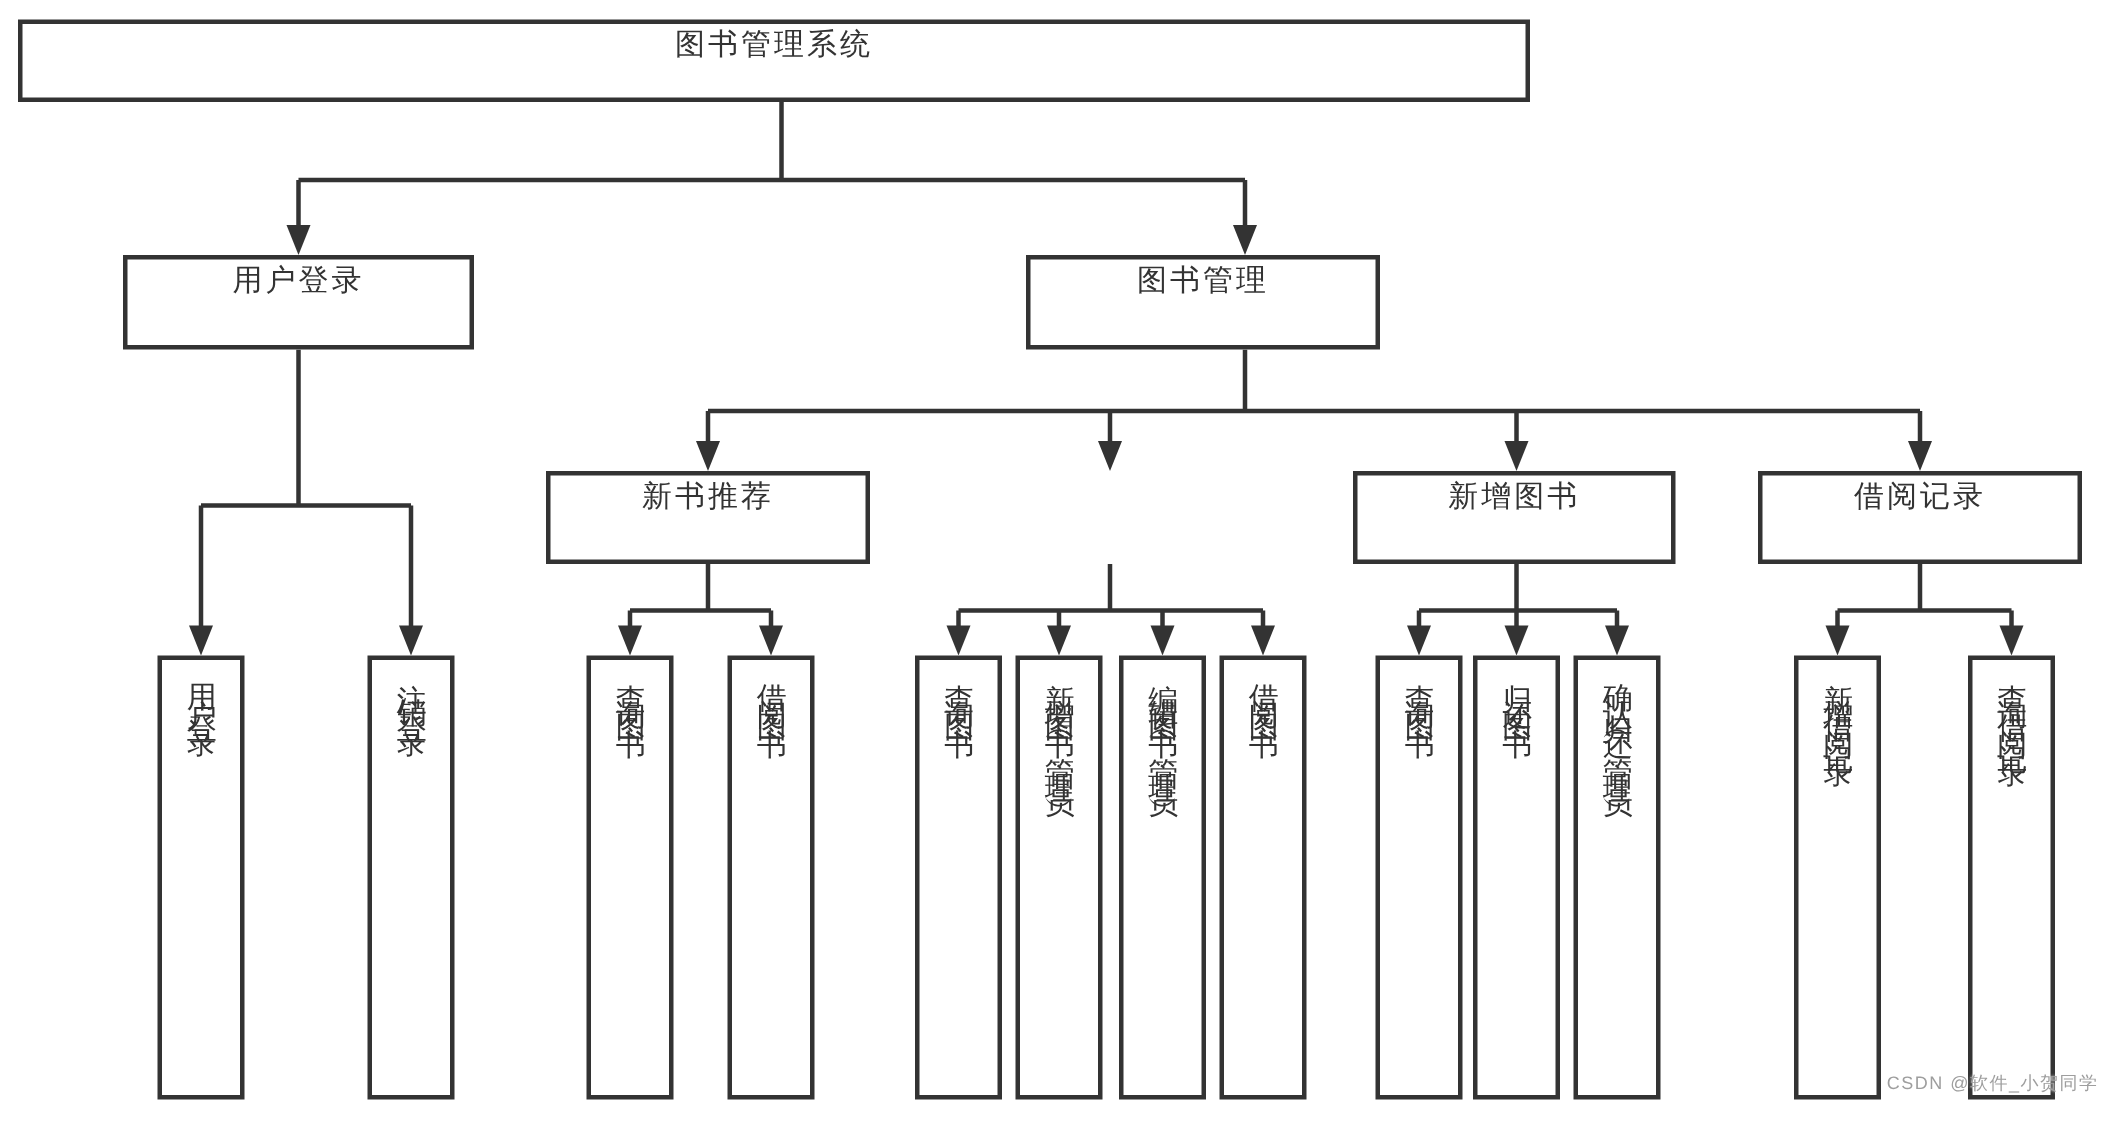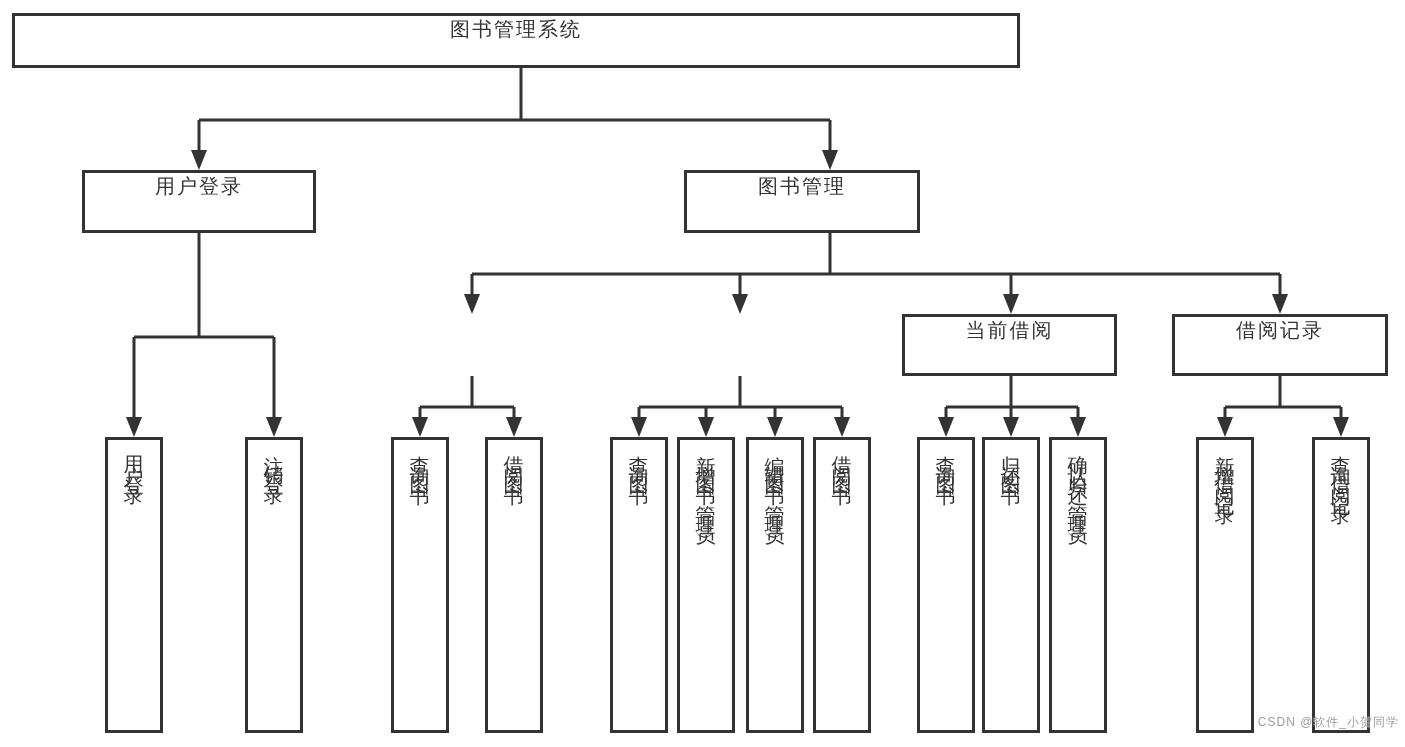--- a/index.html
+++ b/index.html
@@ -125,22 +125,25 @@
     <span class="hlabel">图书管理系统</span>
   </div>
 
   <div class="node n-l2a">
     <span class="hlabel">用户登录</span>
   </div>
   <div class="node n-l2b">
     <span class="hlabel">图书管理</span>
   </div>
 
+  <div class="node n-l3a">
+    <span class="hlabel">新书推荐</span>
+  </div>
   <div class="node n-l3c">
-    <span class="hlabel">当前借阅</span>
+    <span class="hlabel">新增图书</span>
   </div>
   <div class="node n-l3d">
     <span class="hlabel">借阅记录</span>
   </div>
 
   <div class="node leaf n-a1">
     <span class="vlabel">用户登录</span>
   </div>
   <div class="node leaf n-a2">
     <span class="vlabel">注销登录</span>

